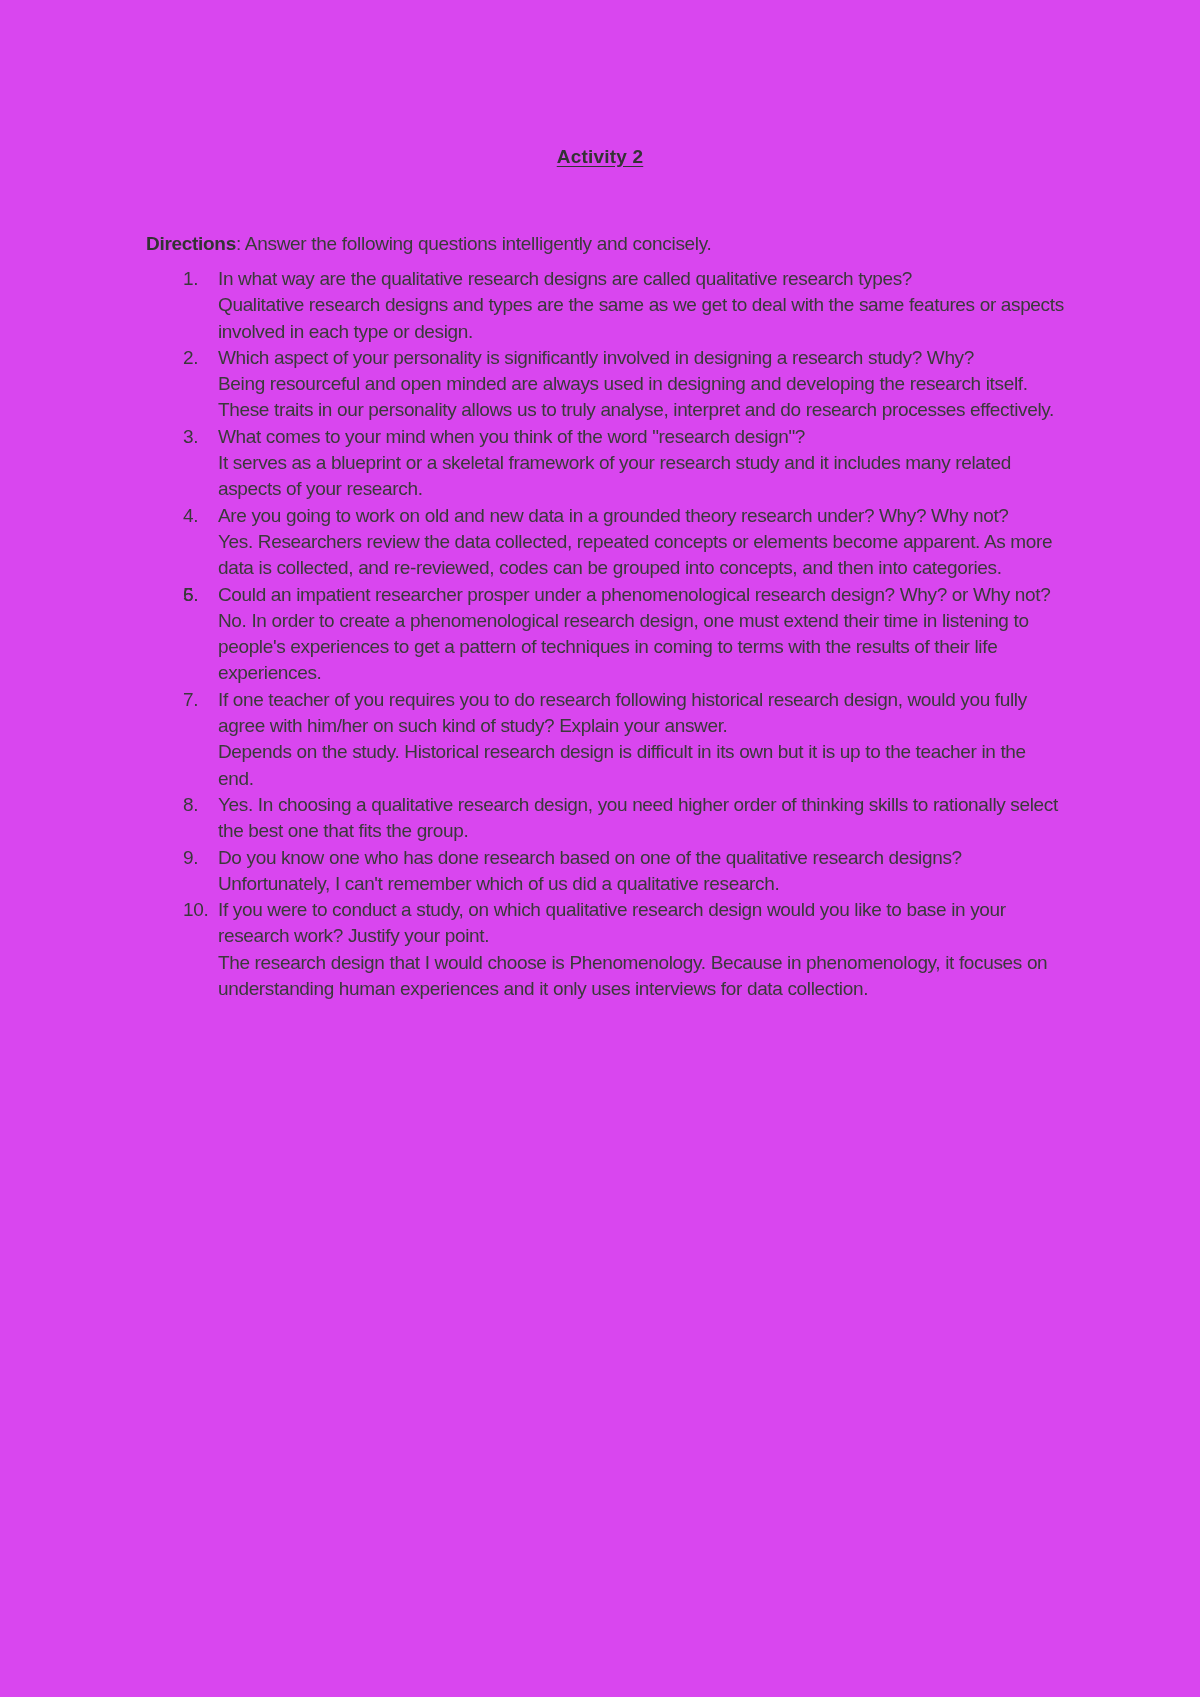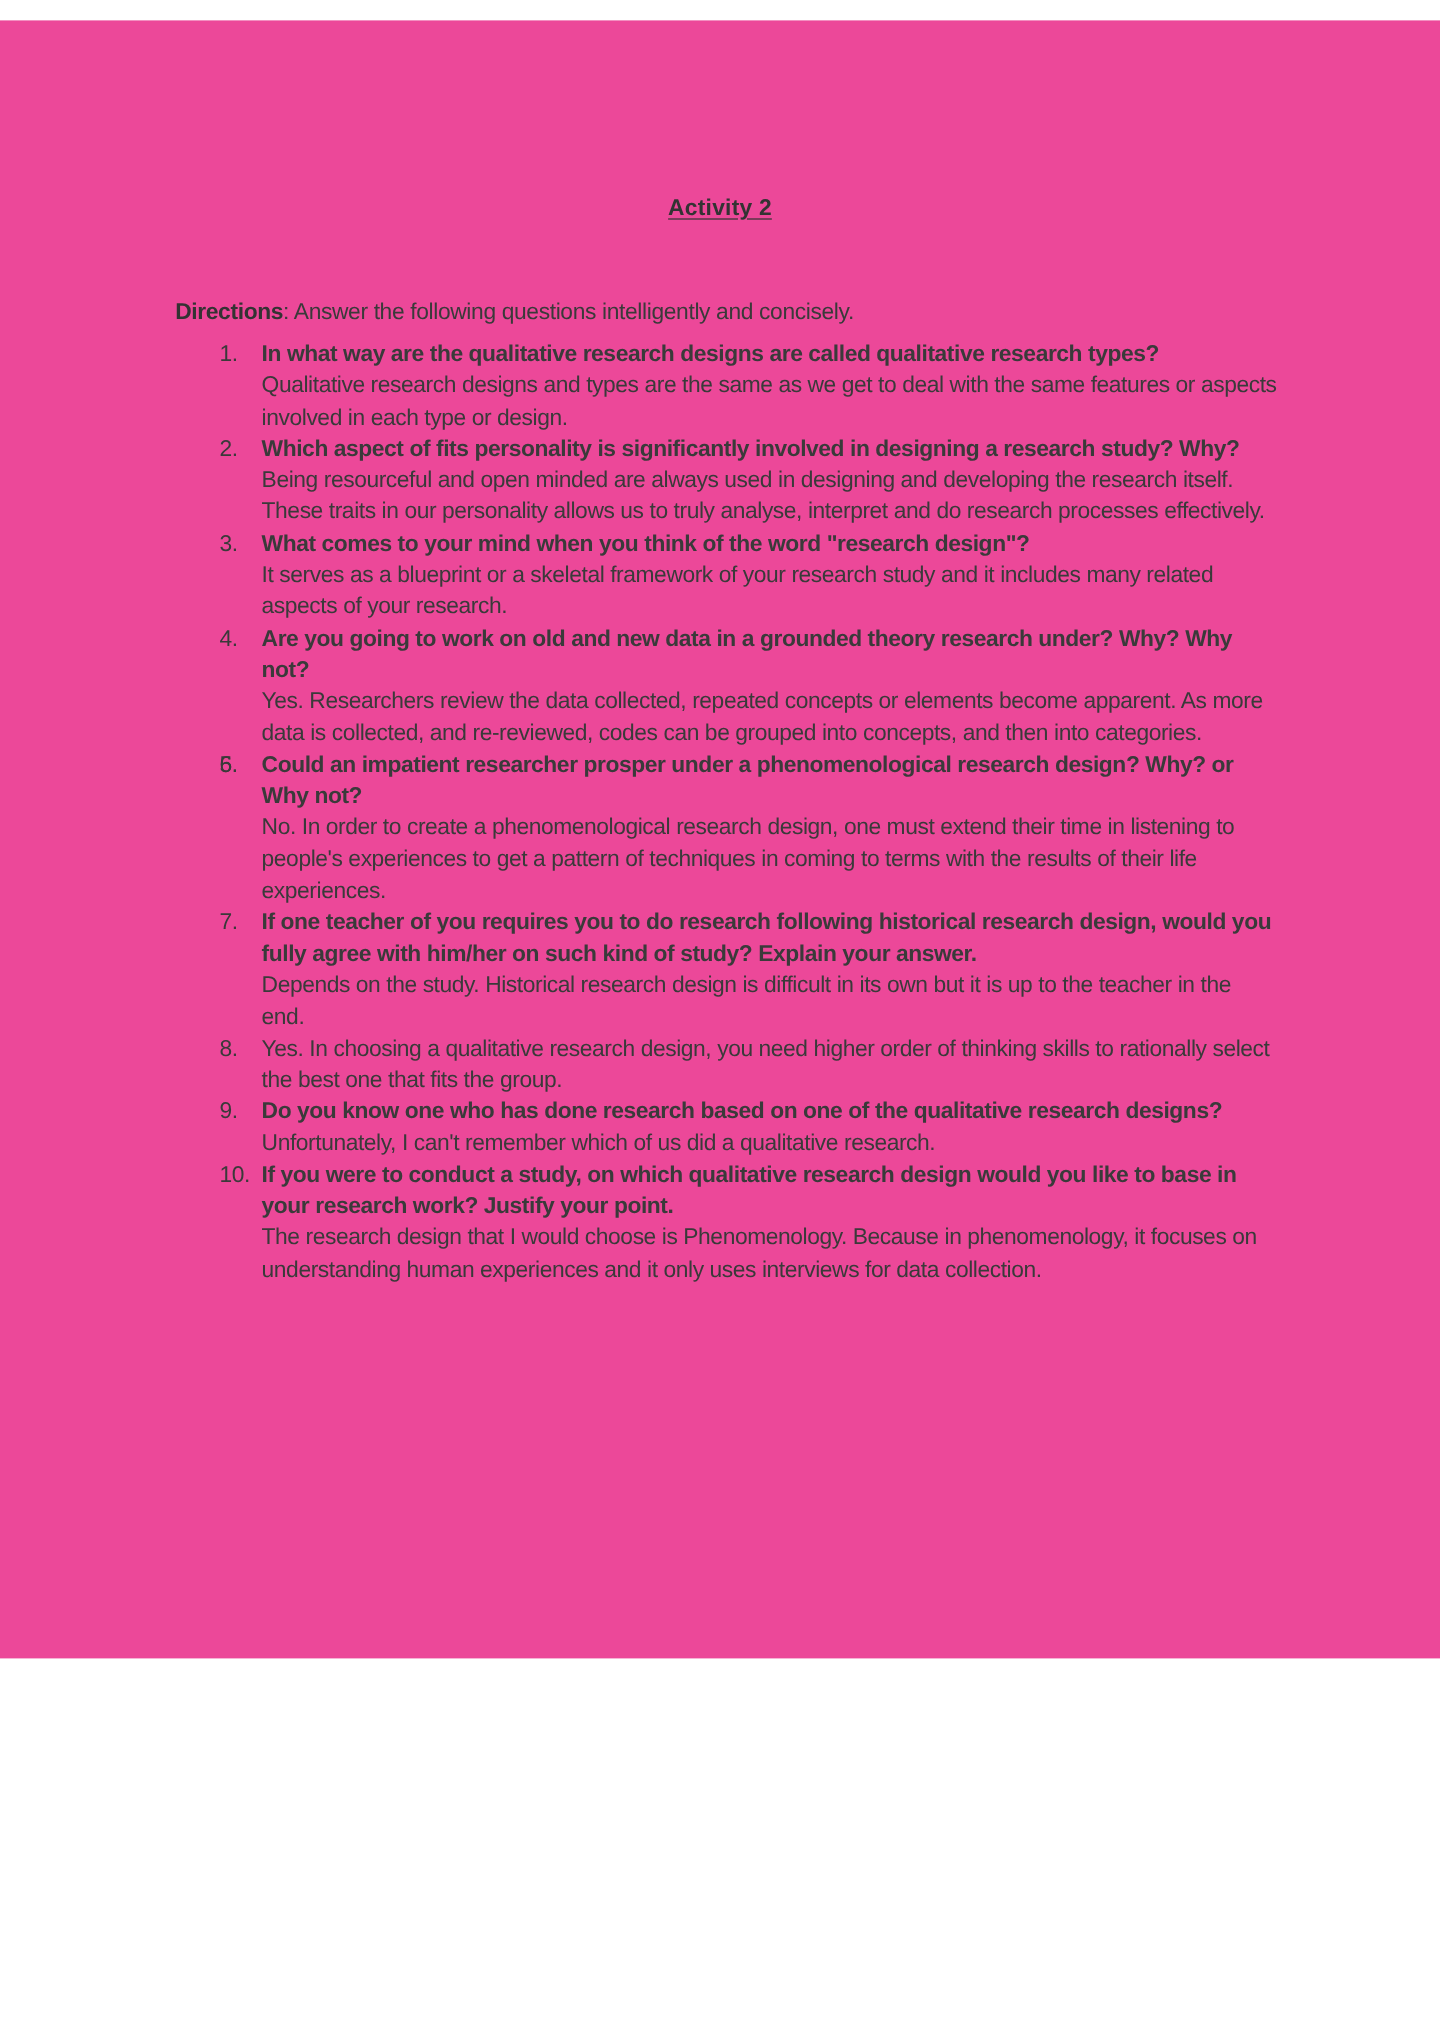--- a/index.html
+++ b/index.html
@@ -11,24 +11,24 @@
       width: 1200px;
       height: 1697px;
       position: relative;
       font-family: "Liberation Sans", sans-serif;
       color: #3a3a3a;
       overflow: hidden;
     }
     .page {
       position: absolute;
       left: 0;
-      top: 17px;
+      top: 0;
       width: 1200px;
-      height: 1365px;
-      background: #ec4899;
+      height: 1697px;
+      background: #d946ef;
     }
     .title {
       position: absolute;
       top: 145px;
       left: 0;
       width: 1200px;
       text-align: center;
       font-size: 19px;
       font-weight: bold;
       line-height: 24px;
@@ -70,21 +70,20 @@
     .q-num {
       position: absolute;
       left: 37px;
       top: 0;
     }
     .q.two-digit .q-num {
       left: 37px;
     }
     .q-text {
       display: block;
-      font-weight: bold;
     }
     .q-answer {
       display: block;
       text-underline-offset: 4px;
       text-decoration-thickness: 1px;
     }
   </style>
 </head>
 <body>
 
@@ -99,21 +98,21 @@
   </div>
 
   <ol class="questions">
     <li class="q">
       <span class="q-num">1.</span>
       <span class="q-text">In what way are the qualitative research designs are called qualitative research types?</span>
       <span class="q-answer">Qualitative research designs and types are the same as we get to deal with the same features or aspects involved in each type or design.</span>
     </li>
     <li class="q">
       <span class="q-num">2.</span>
-      <span class="q-text">Which aspect of fits personality is significantly involved in designing a research study? Why?</span>
+      <span class="q-text">Which aspect of your personality is significantly involved in designing a research study? Why?</span>
       <span class="q-answer">Being resourceful and open minded are always used in designing and developing the research itself. These traits in our personality allows us to truly analyse, interpret and do research processes effectively.</span>
     </li>
     <li class="q">
       <span class="q-num">3.</span>
       <span class="q-text">What comes to your mind when you think of the word "research design"?</span>
       <span class="q-answer">It serves as a blueprint or a skeletal framework of your research study and it includes many related aspects of your research.</span>
     </li>
     <li class="q">
       <span class="q-num">4.</span>
       <span class="q-text">Are you going to work on old and new data in a grounded theory research under? Why? Why not?</span>

